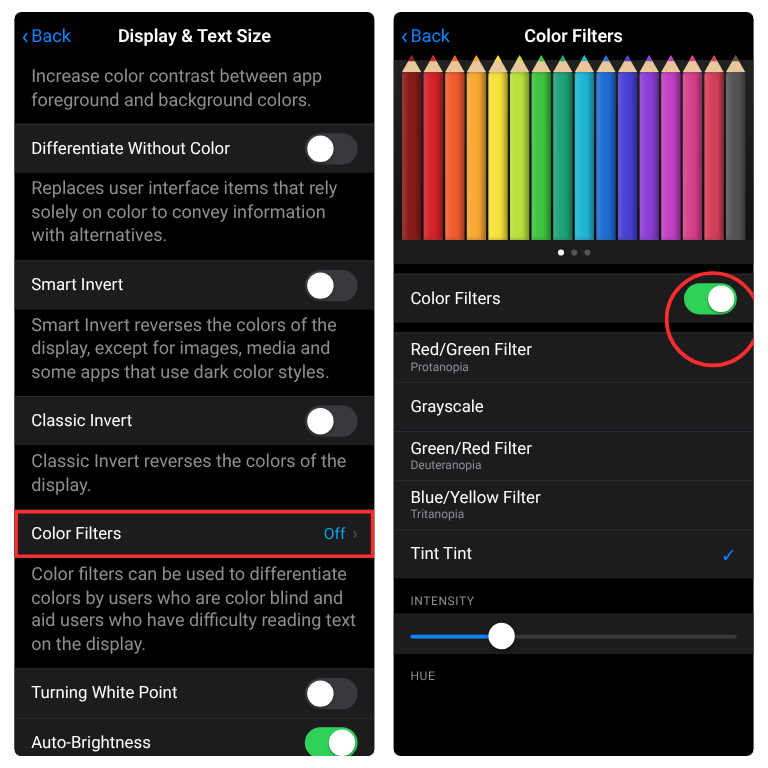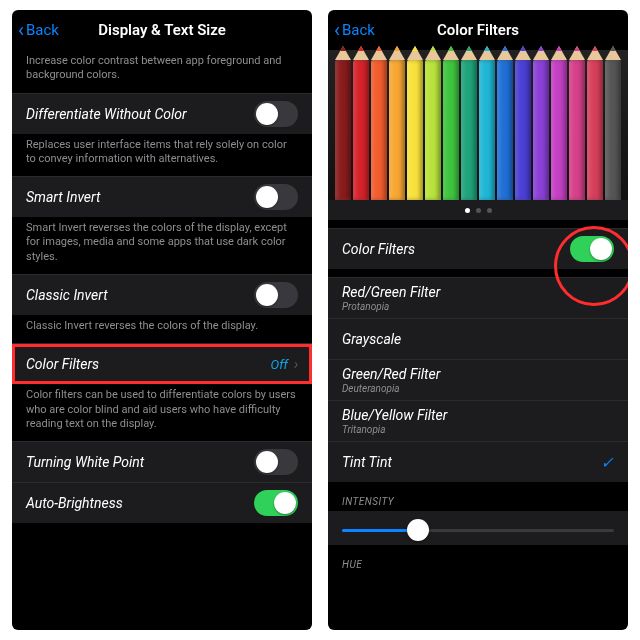--- a/index.html
+++ b/index.html
@@ -54,34 +54,33 @@
     line-height: 1;
     margin-right: 2px;
   }
   .content {
     flex: 1;
     overflow: hidden;
     font-size: 11.5px;
   }
   .desc {
     color: #8e8e93;
-    font-size: 11px;
+    font-size: 15px;
     line-height: 1.3;
     padding: 4px 14px 10px 14px;
   }
   .row {
     background: #1c1c1e;
     height: 40px;
     padding: 0 14px;
     display: flex;
     align-items: center;
     color: #fff;
     font-size: 14px;
     border-top: 0.5px solid #2c2c2e;
-    font-style: italic;
   }
   .row + .row {
     border-top: 0.5px solid #2c2c2e;
   }
   .row .label { flex: 1; }
   .row .sub {
     display: block;
     color: #8e8e93;
     font-size: 10px;
     margin-top: 1px;
@@ -117,21 +116,20 @@
   .highlight-red {
     box-shadow: inset 0 0 0 3px #ff2d2d;
   }
   .section-gap { height: 8px; }
   .header-label {
     color: #8e8e93;
     font-size: 10px;
     text-transform: uppercase;
     letter-spacing: 0.5px;
     padding: 14px 14px 4px 14px;
-    font-style: italic;
   }
   
   .pencils {
     height: 150px;
     background: linear-gradient(#222, #111);
     display: flex;
     align-items: flex-end;
     justify-content: center;
     gap: 2px;
     padding: 0 4px 0 4px;

